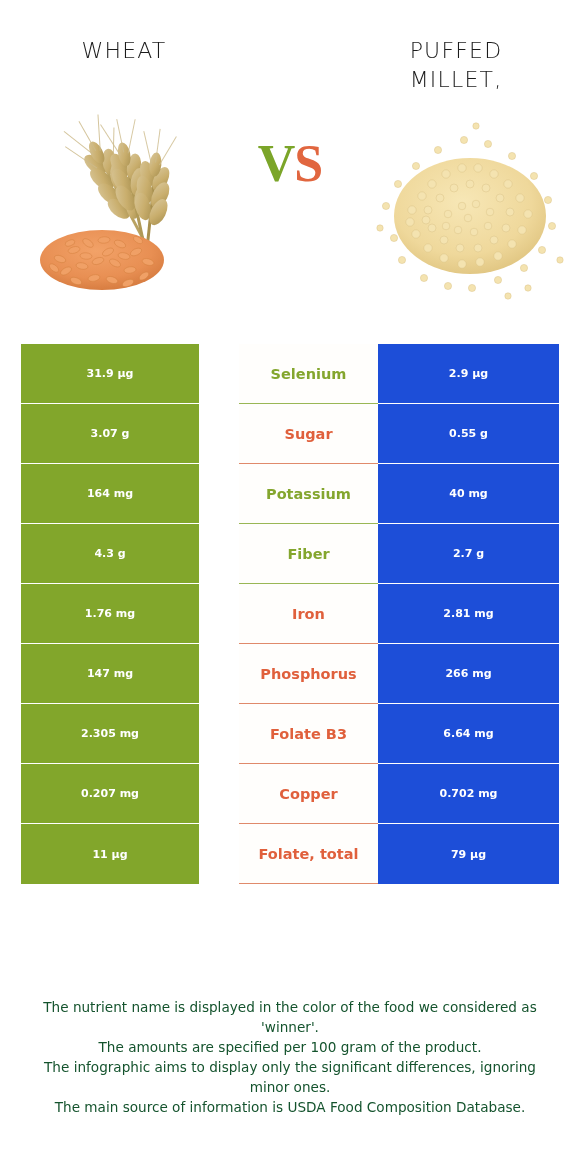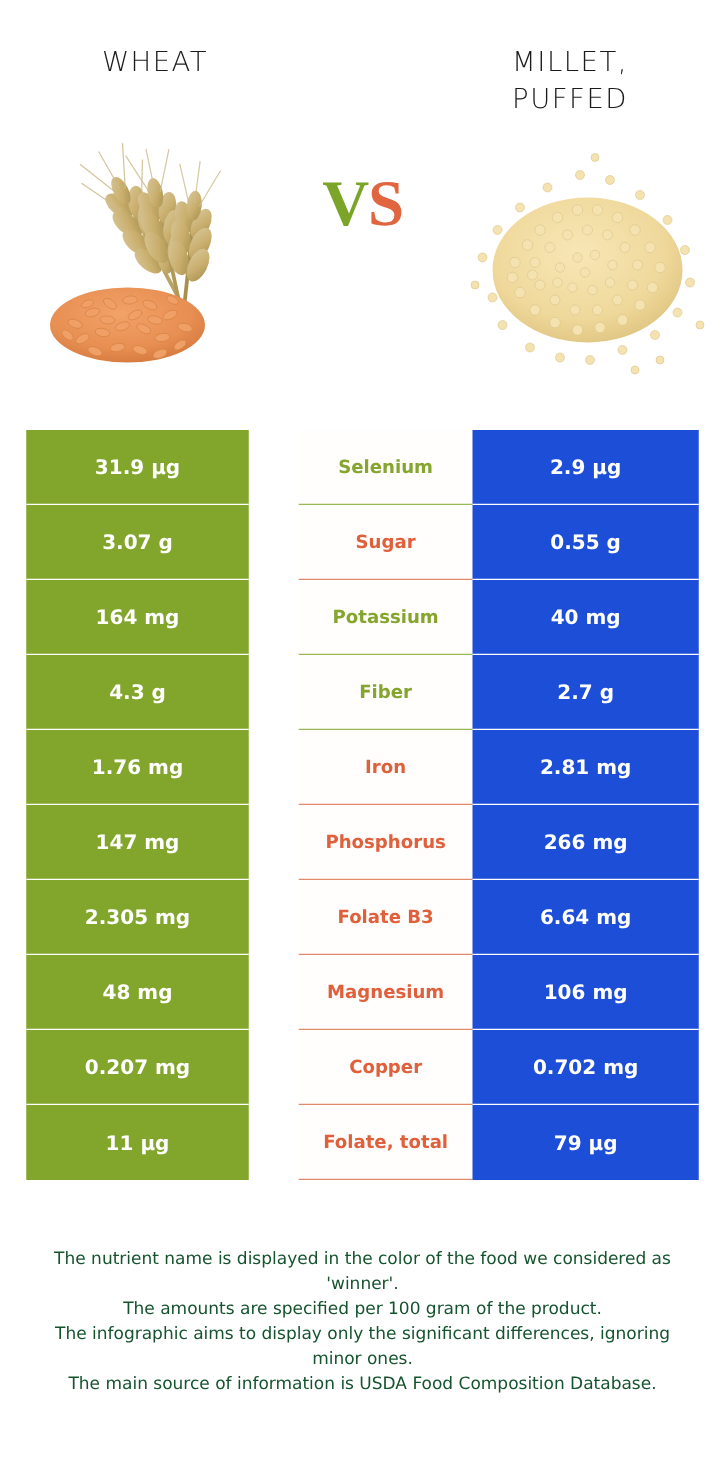--- a/index.html
+++ b/index.html
@@ -70,21 +70,21 @@
   }
   .row {
     display: flex;
     height: 60px;
     align-items: stretch;
   }
   .cell {
     display: flex;
     align-items: center;
     justify-content: center;
-    font-size: 16px;
+    font-size: 11px;
     font-weight: 600;
     font-family: "DejaVu Sans", sans-serif;
   }
   .cell-left {
     width: 178px;
     background: #82a62b;
     color: #ffffff;
     border-bottom: 1.5px solid #ffffff;
   }
   .cell-right {
@@ -124,22 +124,22 @@
   .footer p { margin: 0; }
 </style>
 </head>
 <body>
 
 <div class="titles">
   <div class="title title-left">
     <span>WHEAT</span>
   </div>
   <div class="title title-right">
+    <div>PUFFED</div>
     <div>MILLET,</div>
-    <div>PUFFED</div>
   </div>
 </div>
 
 <div class="hero">
 
   <div class="hero-img hero-left">
     <svg class="wheat-svg" viewBox="0 0 190 200" width="190" height="200" aria-hidden="true">
       <defs>
         <linearGradient id="stalkG" x1="0" y1="0" x2="1" y2="1">
           <stop offset="0%" stop-color="#d9c79a"></stop>
@@ -371,25 +371,20 @@
     <div class="cell cell-mid">Phosphorus</div>
     <div class="cell cell-right">266 mg</div>
   </div>
 
   <div class="row win-orange">
     <div class="cell cell-left">2.305 mg</div>
     <div class="cell cell-mid">Folate B3</div>
     <div class="cell cell-right">6.64 mg</div>
   </div>
 
-  <div class="row win-orange">
-    <div class="cell cell-left">48 mg</div>
-    <div class="cell cell-mid">Magnesium</div>
-    <div class="cell cell-right">106 mg</div>
-  </div>
 
   <div class="row win-orange">
     <div class="cell cell-left">0.207 mg</div>
     <div class="cell cell-mid">Copper</div>
     <div class="cell cell-right">0.702 mg</div>
   </div>
 
   <div class="row win-orange">
     <div class="cell cell-left">11 µg</div>
     <div class="cell cell-mid">Folate, total</div>

